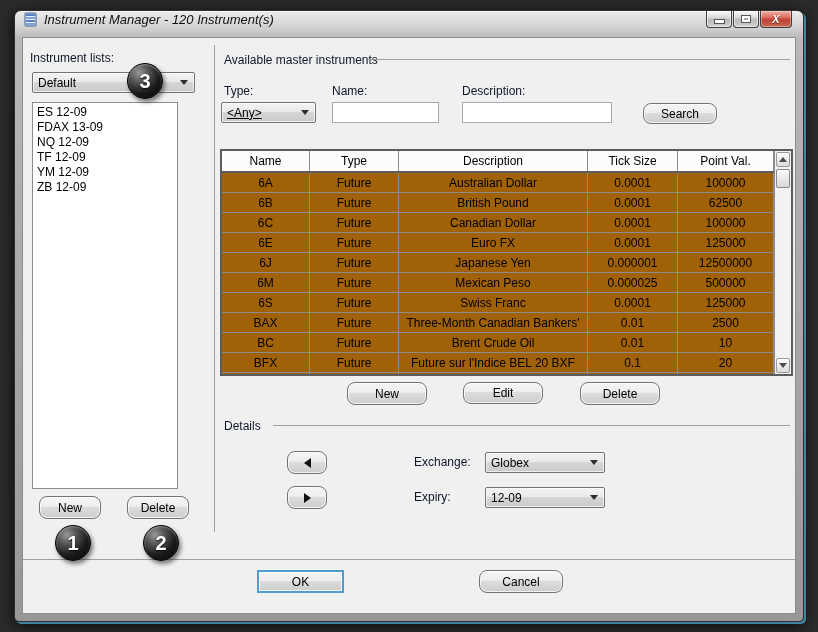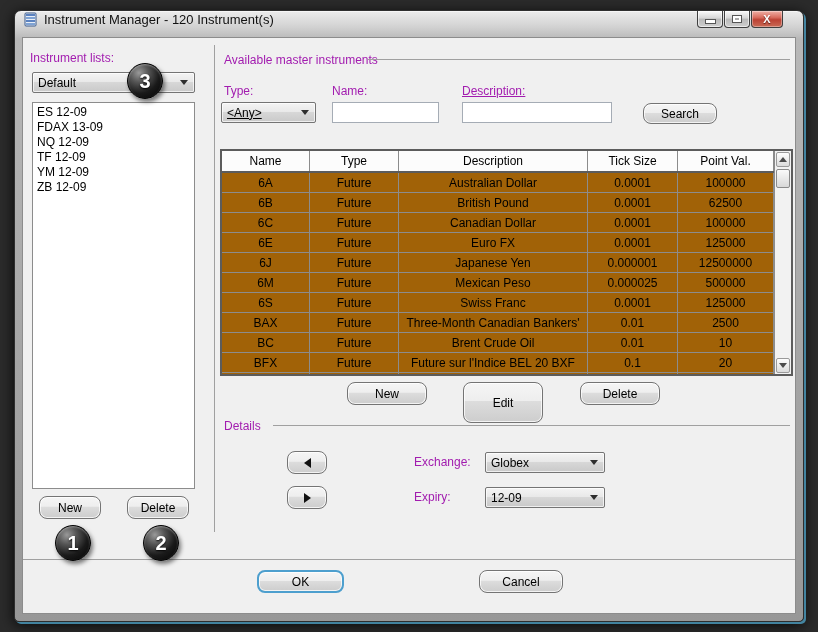--- a/index.html
+++ b/index.html
@@ -9,21 +9,21 @@
     font-family:"Liberation Sans", sans-serif;font-size:12px;color:#000;
   }
   
   .window{
     position:absolute;left:14px;top:10px;width:790px;height:612px;
     border:1px solid #2f2f2f;border-radius:7px 7px 5px 5px;
     background:linear-gradient(180deg,#ececec 0px,#d2d2d2 16px,#b8b8b8 28px,#a6a6a6 55%,#979797 100%);
     box-shadow:2px 2px 0 rgba(82,168,206,.75), 0 3px 14px rgba(0,0,0,.85), inset 0 1px 0 rgba(255,255,255,.55);
     box-sizing:border-box;
   }
-  .titlebar{position:absolute;left:0;top:0;right:12px;height:16px;display:flex;align-items:center;}
+  .titlebar{position:absolute;left:0;top:0;right:3px;height:16px;display:flex;align-items:center;font-style:italic;}
   .app-icon{width:15px;height:15px;margin:0 6px 0 8px;display:inline-block;}
   .title-text{font-size:13px;color:#111;white-space:nowrap;}
   .win-controls{position:absolute;top:0;right:8px;display:flex;}
   .wbtn{
     height:17px;border:1px solid #3f3f3f;border-top:none;
     border-radius:0 0 4px 4px;display:flex;align-items:center;justify-content:center;
     background:linear-gradient(180deg,#fbfbfb,#d6d6d6 45%,#b9b9b9 50%,#cfcfcf);
     box-shadow:inset 0 0 0 1px rgba(255,255,255,.6);margin-left:1px;box-sizing:border-box;
   }
   .wbtn.min,.wbtn.max{width:26px;}
@@ -33,50 +33,50 @@
     box-shadow:inset 0 0 0 1px rgba(255,255,255,.35);
   }
   .glyph-min{width:9px;height:3px;background:#fff;border:1px solid #565656;display:block;margin-top:4px;}
   .glyph-max{width:8px;height:6px;border:1px solid #565656;box-shadow:inset 0 0 0 2px #fff;display:block;background:#aaa;}
   .glyph-close{color:#fff;font-weight:bold;font-size:11px;text-shadow:0 1px 1px #5a1b12;line-height:1;}
   
   .client{
     position:absolute;left:7px;right:7px;top:26px;bottom:7px;
     background:#f0f0f0;border:1px solid #8c8c8c;box-sizing:border-box;
   }
-  .lbl{position:absolute;white-space:nowrap;color:#a21caf;}
+  .lbl{position:absolute;white-space:nowrap;color:#0f172a;}
   .hline{position:absolute;height:1px;background:#a0a0a0;}
   .vline{position:absolute;width:1px;background:#a0a0a0;}
   
   .btn{
     position:absolute;display:flex;align-items:center;justify-content:center;
     border:1px solid #747474;border-radius:8px;box-sizing:border-box;
     background:linear-gradient(180deg,#f5f5f5 0%,#eeeeee 45%,#dddddd 46%,#cdcdcd 100%);
     box-shadow:inset 0 0 0 1px rgba(255,255,255,.75);
     font-size:12px;cursor:default;
   }
-  .btn.ok{border:2px solid #4d9fce;border-radius:8px;}
+  .btn.ok{border:2px solid #4d9fce;border-radius:0;}
   .combo{
     position:absolute;display:flex;align-items:center;justify-content:space-between;
     padding:0 6px 0 5px;border:1px solid #747474;border-radius:2px;box-sizing:border-box;
     background:linear-gradient(180deg,#f4f4f4,#e9e9e9 45%,#d8d8d8 46%,#c9c9c9);
     box-shadow:inset 0 0 0 1px rgba(255,255,255,.7);
   }
   .tri-down{width:0;height:0;border-left:4px solid transparent;border-right:4px solid transparent;border-top:5px solid #2e2e2e;}
   .tri-up-s{width:0;height:0;border-left:4px solid transparent;border-right:4px solid transparent;border-bottom:5px solid #4c4c4c;}
   .tri-down-s{width:0;height:0;border-left:4px solid transparent;border-right:4px solid transparent;border-top:5px solid #4c4c4c;}
   .tri-left{width:0;height:0;border-top:5px solid transparent;border-bottom:5px solid transparent;border-right:7px solid #111;}
   .tri-right{width:0;height:0;border-top:5px solid transparent;border-bottom:5px solid transparent;border-left:7px solid #111;}
   .textbox{
     position:absolute;border:1px solid #a5acb5;background:#fff;box-sizing:border-box;
     font-family:"Liberation Sans",sans-serif;font-size:12px;padding:0 3px;outline:none;
   }
   
   .listbox{
-    position:absolute;left:9px;top:64px;width:163px;height:387px;
+    position:absolute;left:9px;top:64px;width:146px;height:387px;
     background:#fff;border:1px solid #8c8c8c;box-sizing:border-box;
     padding:2px 0;overflow:hidden;
   }
   .li{padding:0 4px;height:15px;line-height:15px;font-size:12px;white-space:nowrap;}
   
   .badge{
     position:absolute;width:34px;height:34px;border-radius:50%;z-index:6;
     background:radial-gradient(circle at 32% 26%,#999 0%,#555 28%,#1a1a1a 60%,#000 100%);
     border:1px solid #000;color:#fff;font-weight:bold;font-size:20px;
     display:flex;align-items:center;justify-content:center;
@@ -166,21 +166,21 @@
     <div class="badge" style="left:120px;top:487px;">2</div>
 
     <div class="vline" style="left:191px;top:7px;height:487px;"></div>
     <div class="hline" style="left:0;right:0;top:521px;"></div>
 
     <div class="lbl" style="left:201px;top:15px;">Available master instruments</div>
     <div class="hline" style="left:345px;right:5px;top:21px;"></div>
 
     <div class="lbl" style="left:201px;top:46px;">Type:</div>
     <div class="lbl" style="left:309px;top:46px;">Name:</div>
-    <div class="lbl" style="left:439px;top:46px;text-decoration:underline;">Description:</div>
+    <div class="lbl" style="left:439px;top:46px;">Description:</div>
 
     <div class="combo" style="left:198px;top:64px;width:95px;height:21px;text-decoration:underline;">
       <span>&lt;Any&gt;</span>
       <span class="tri-down"></span>
     </div>
     <input class="textbox" style="left: 309px; top: 64px; width: 107px; height: 21px;" value="">
     <input class="textbox" style="left: 439px; top: 64px; width: 150px; height: 21px;" value="">
     <div class="btn" style="left:620px;top:65px;width:74px;height:21px;">Search</div>
 
     <div class="table">
@@ -275,21 +275,21 @@
             <span class="tri-up-s"></span>
           </div>
         <div class="sthumb"></div>
         <div class="sbtn down">
             <span class="tri-down-s"></span>
           </div>
       </div>
     </div>
 
     <div class="btn" style="left:324px;top:344px;width:80px;height:23px;">New</div>
-    <div class="btn" style="left:440px;top:344px;width:80px;height:41px;">Edit</div>
+    <div class="btn" style="left:440px;top:344px;width:80px;height:22px;">Edit</div>
     <div class="btn" style="left:557px;top:344px;width:80px;height:23px;">Delete</div>
 
     <div class="lbl" style="left:201px;top:381px;">Details</div>
     <div class="hline" style="left:250px;right:5px;top:387px;"></div>
 
     <div class="btn" style="left:264px;top:413px;width:40px;height:23px;">
         <span class="tri-left"></span>
       </div>
     <div class="btn" style="left:264px;top:448px;width:40px;height:23px;">
         <span class="tri-right"></span>

